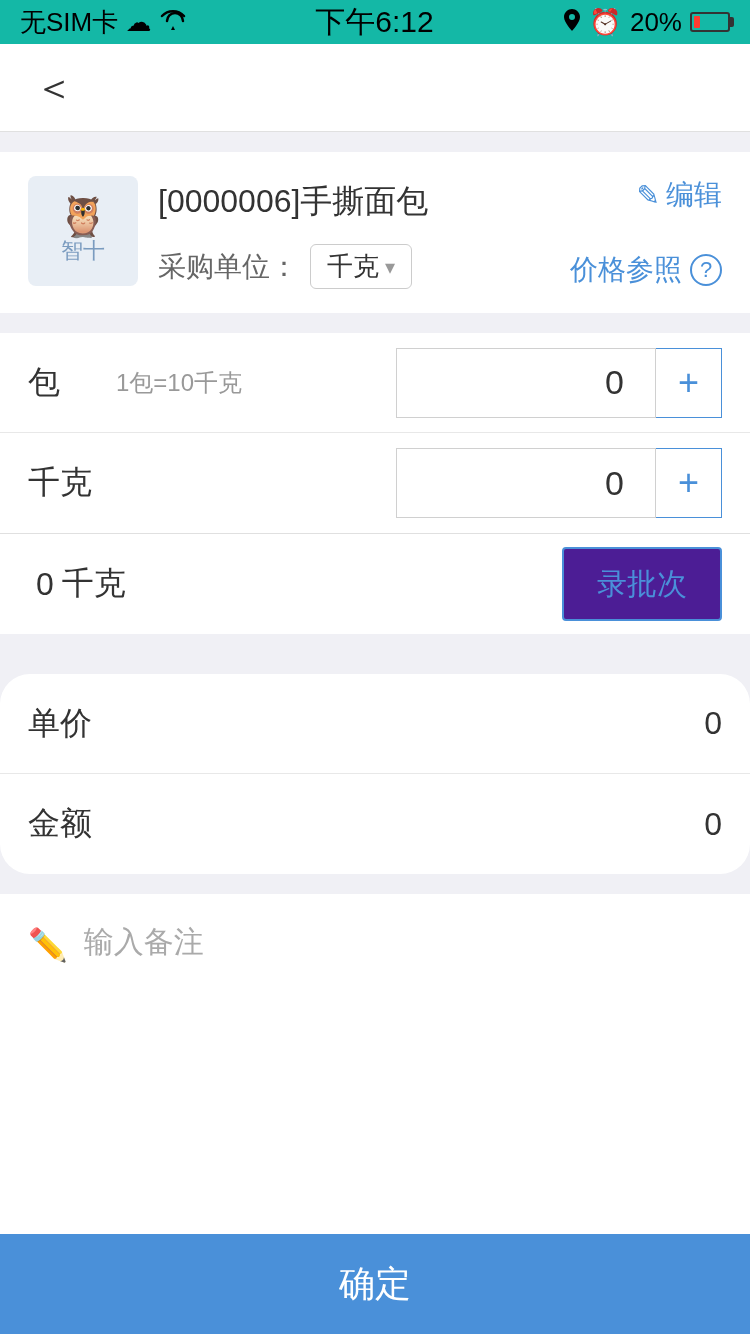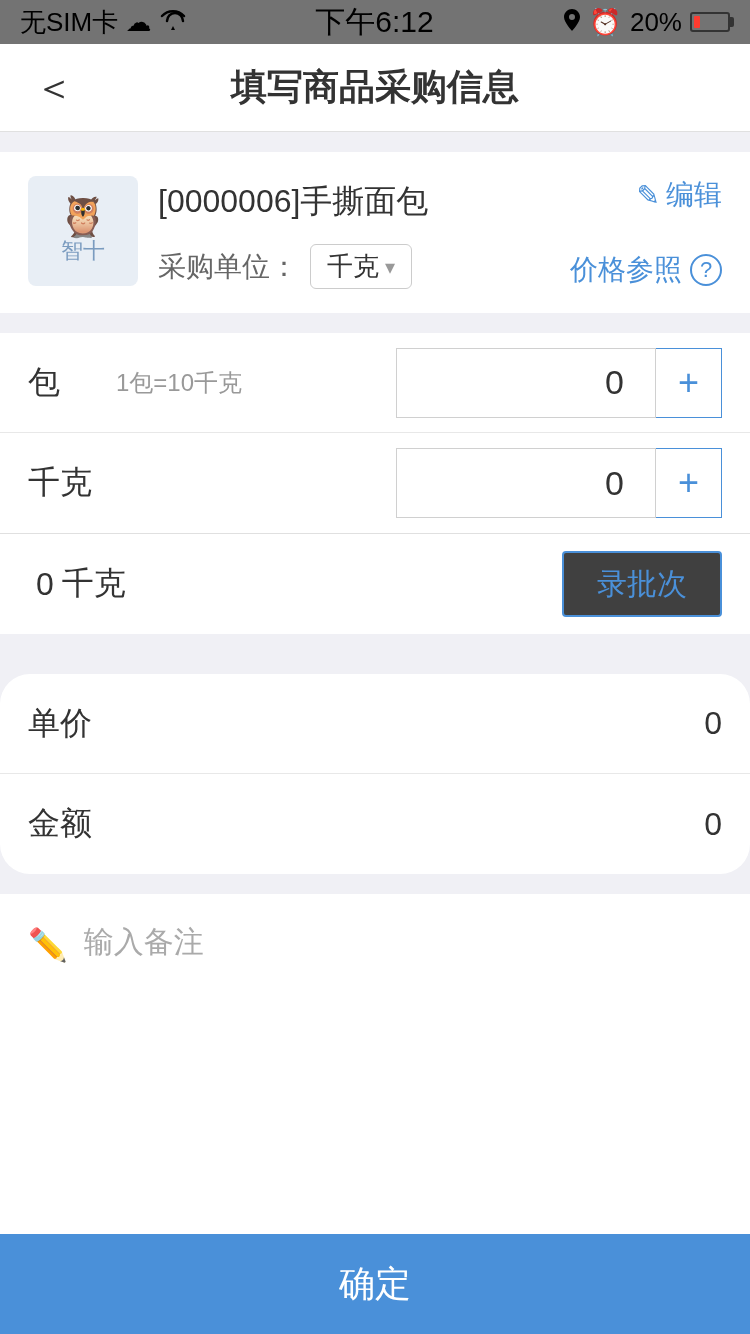--- a/index.html
+++ b/index.html
@@ -10,21 +10,21 @@
       font-family: -apple-system, 'PingFang SC', 'Helvetica Neue', sans-serif;
       background: #f0f0f5;
       font-size: 32px;
       color: #333;
     }
 
     
     .status-bar {
       width: 750px;
       height: 44px;
-      background: #737373;
+      background: #14b8a6;
       display: flex;
       align-items: center;
       justify-content: space-between;
       padding: 0 20px;
       font-size: 28px;
       color: #000;
     }
     .status-left {
       display: flex;
       align-items: center;
@@ -269,23 +269,23 @@
       color: #333;
       margin: 0 8px;
     }
     .total-unit {
       font-size: 32px;
       color: #333;
     }
     .batch-btn {
       margin-left: auto;
       width: 160px;
-      height: 66px;
+      height: 74px;
       border: 2px solid #4a90d9;
-      background: #404040;
+      background: #4c1d95;
       color: #4a90d9;
       font-size: 30px;
       display: flex;
       align-items: center;
       justify-content: center;
       cursor: pointer;
       border-radius: 4px;
     }
 
     
@@ -380,21 +380,20 @@
     <span>
       <div class="battery-bar">
           <div class="battery-fill"></div>
         </div>
     </span>
   </div>
 </div>
 
 <div class="nav-bar">
   <div class="nav-back">＜</div>
-  <div class="nav-title">填写商品采购信息</div>
 </div>
 
 <div class="product-card">
   <div class="product-thumb">
     <div class="product-thumb-inner">
       <div class="owl-icon">🦉</div>
       <div style="font-size:22px;color:#7a9bbf;">智十</div>
     </div>
   </div>
   <div class="product-info">

